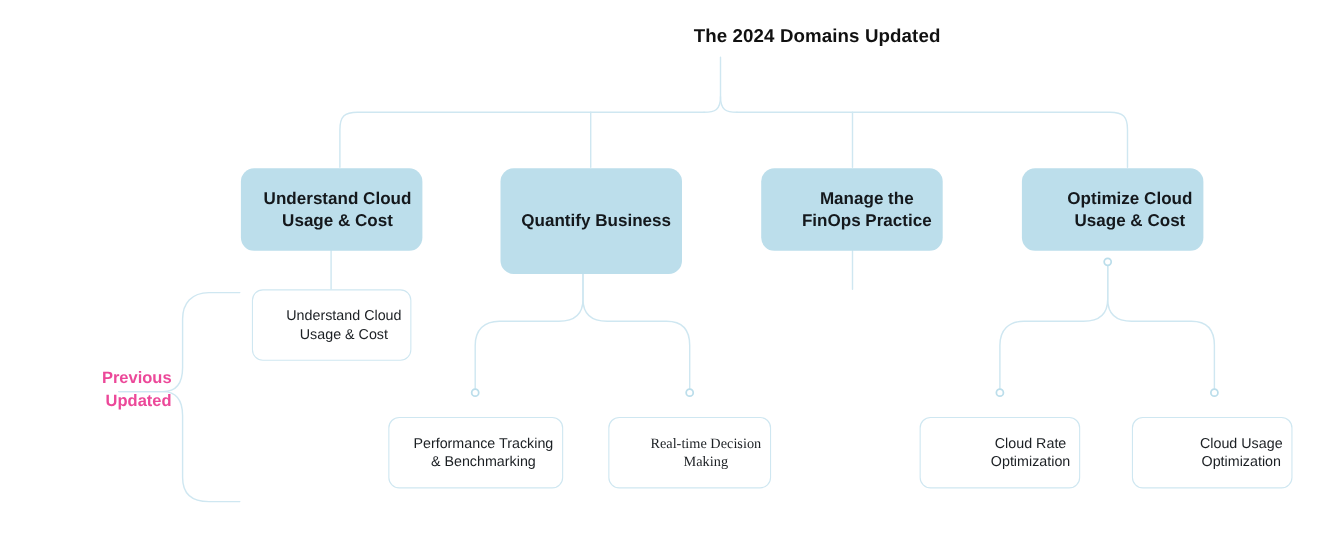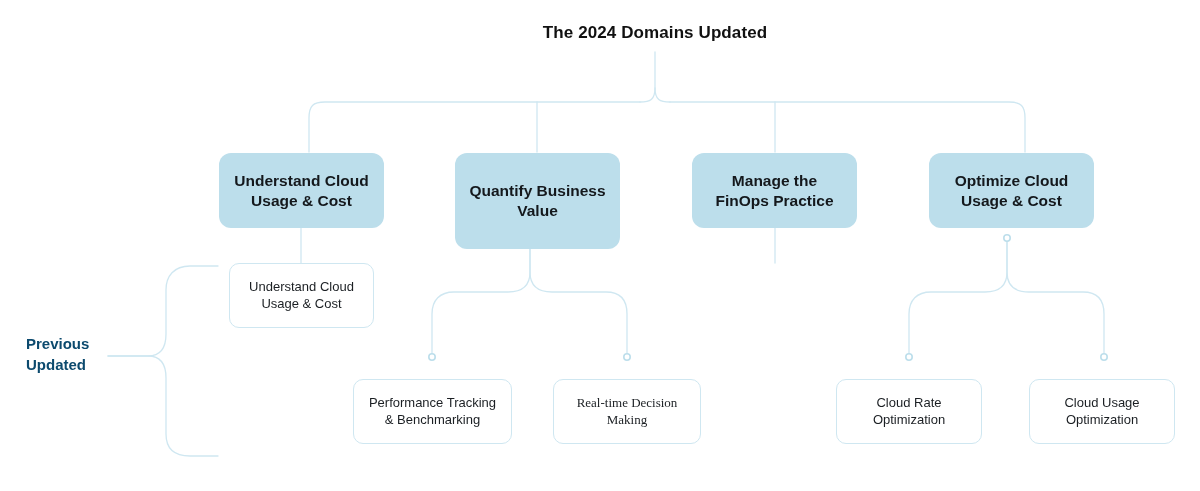--- a/index.html
+++ b/index.html
@@ -24,21 +24,21 @@
     top: 0;
     width: 1200px;
     height: 491px;
     pointer-events: none;
   }
   .node {
     position: absolute;
     box-sizing: border-box;
     display: flex;
     align-items: center;
-    justify-content: center;
+    justify-content: flex-end;
     text-align: center;
     line-height: 1.28;
   }
   .node-title {
     font-size: 17px;
     font-weight: bold;
     color: #111111;
     letter-spacing: 0.1px;
     white-space: nowrap;
   }
@@ -55,23 +55,23 @@
     border: 1.2px solid #cfe7f1;
     border-radius: 10px;
     font-size: 13px;
     font-weight: normal;
     color: #1b1f23;
     padding: 6px 8px;
   }
   .side-label {
     font-size: 15px;
     font-weight: bold;
-    color: #0c4a6e;
+    color: #ec4899;
     line-height: 1.42;
-    text-align: left;
+    text-align: right;
     justify-content: flex-start;
   }
   .box-line { display: block; }
 </style>
 </head>
 <body>
 
 <div id="diagram-root">
 
   <svg id="connector-layer" viewBox="0 0 1200 491" width="1200" height="491" xmlns="http://www.w3.org/2000/svg">
@@ -122,21 +122,20 @@
   <div class="node domain-box" style="left:219px; top:153px; width:165px; height:75px;">
     <div>
       <span class="box-line">Understand Cloud</span>
       <span class="box-line">Usage &amp; Cost</span>
     </div>
   </div>
 
   <div class="node domain-box" style="left:455px; top:153px; width:165px; height:96px;">
     <div>
       <span class="box-line">Quantify Business</span>
-      <span class="box-line">Value</span>
     </div>
   </div>
 
   <div class="node domain-box" style="left:692px; top:153px; width:165px; height:75px;">
     <div>
       <span class="box-line">Manage the</span>
       <span class="box-line">FinOps Practice</span>
     </div>
   </div>
 

